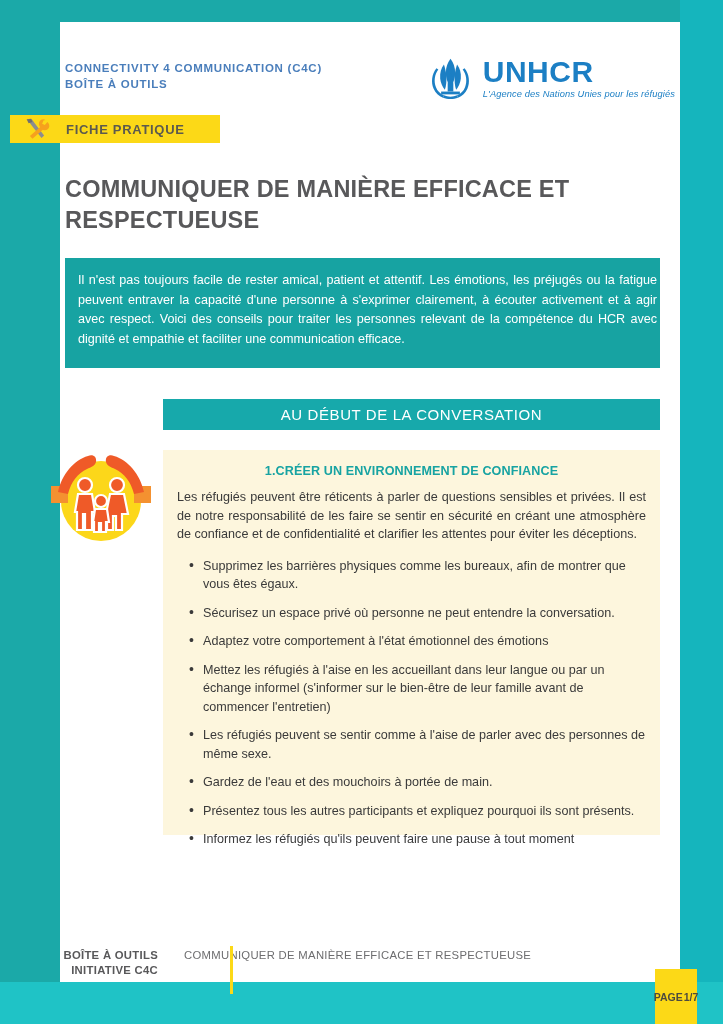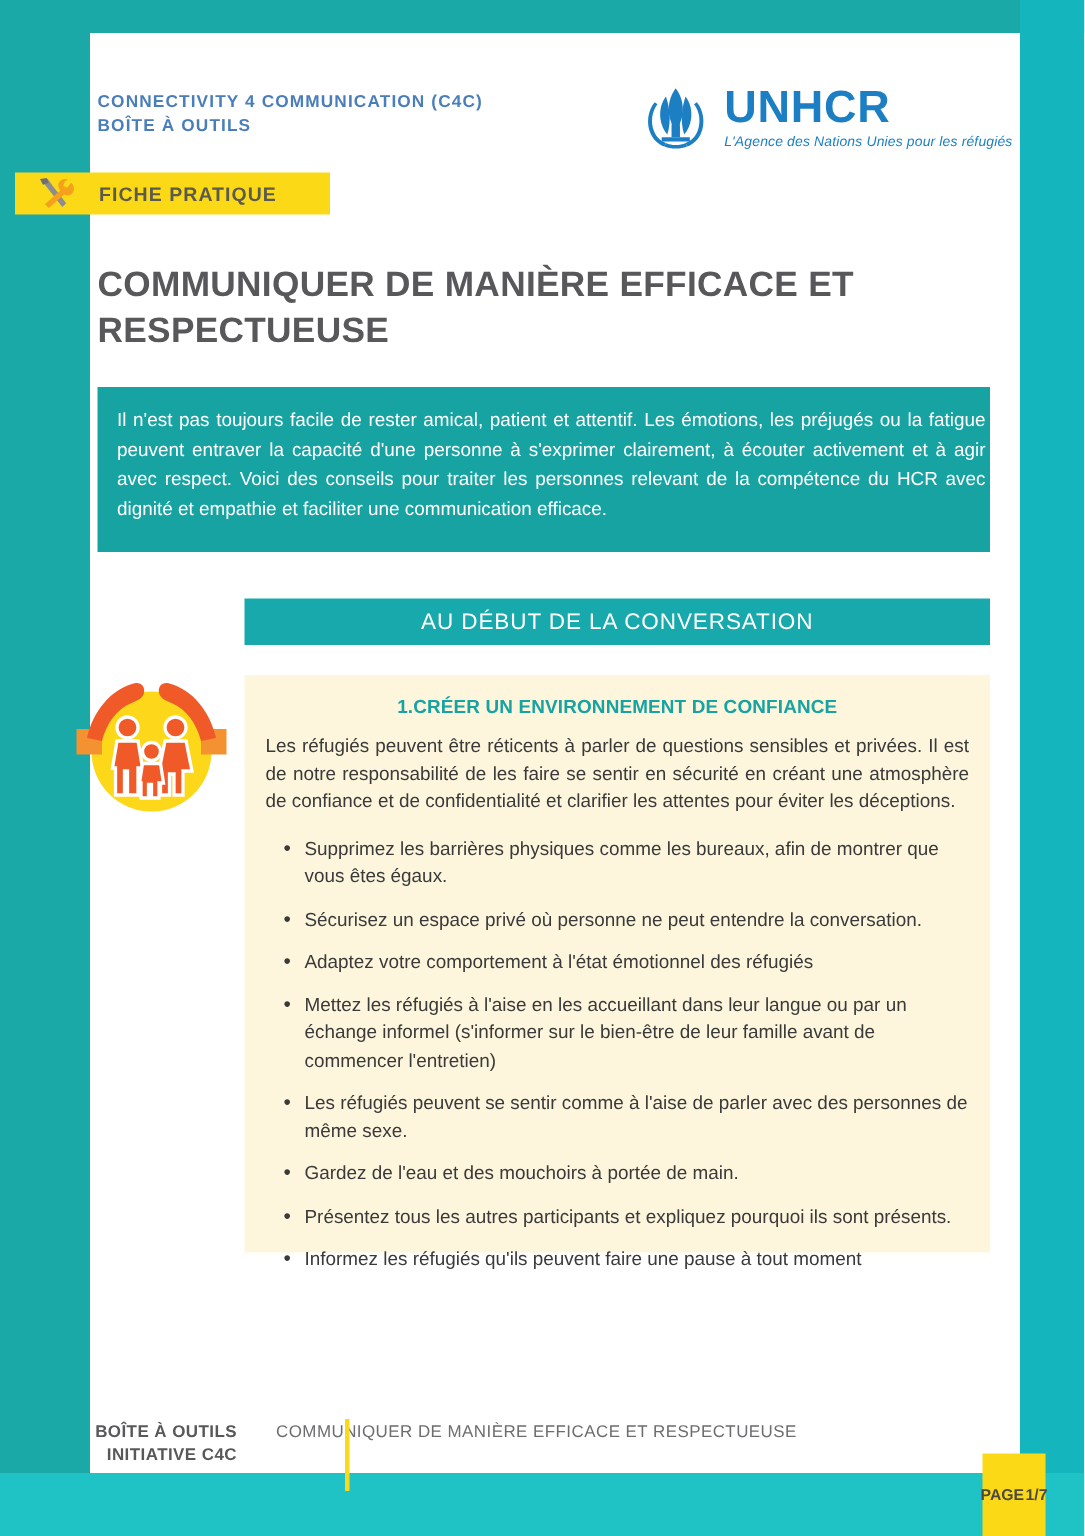--- a/index.html
+++ b/index.html
@@ -278,21 +278,21 @@
       <path d="M47 65 L59 65 L61 78 L58 78 L58 88 L53 88 L53 79 L51 79 L51 88 L46 88 L46 78 L45 78 Z"></path>
     </g>
   </svg>
 
   <div class="content-card">
     <div class="card-heading">1.CRÉER UN ENVIRONNEMENT DE CONFIANCE</div>
     <div class="card-intro">Les réfugiés peuvent être réticents à parler de questions sensibles et privées. Il est de notre responsabilité de les faire se sentir en sécurité en créant une atmosphère de confiance et de confidentialité et clarifier les attentes pour éviter les déceptions.</div>
     <ul class="bullet-list">
       <li>Supprimez les barrières physiques comme les bureaux, afin de montrer que vous êtes égaux.</li>
       <li>Sécurisez un espace privé où personne ne peut entendre la conversation.</li>
-      <li>Adaptez votre comportement à l'état émotionnel des réfugiés</li>
+      <li>Adaptez votre comportement à l'état émotionnel des émotions</li>
       <li>Mettez les réfugiés à l'aise en les accueillant dans leur langue ou par un échange informel (s'informer sur le bien-être de leur famille avant de commencer l'entretien)</li>
       <li>Les réfugiés peuvent se sentir comme à l'aise de parler avec des personnes de même sexe.</li>
       <li>Gardez de l'eau et des mouchoirs à portée de main.</li>
       <li>Présentez tous les autres participants et expliquez pourquoi ils sont présents.</li>
       <li>Informez les réfugiés qu'ils peuvent faire une pause à tout moment</li>
     </ul>
   </div>
 
   <div class="footer">
     <div class="footer-left">

